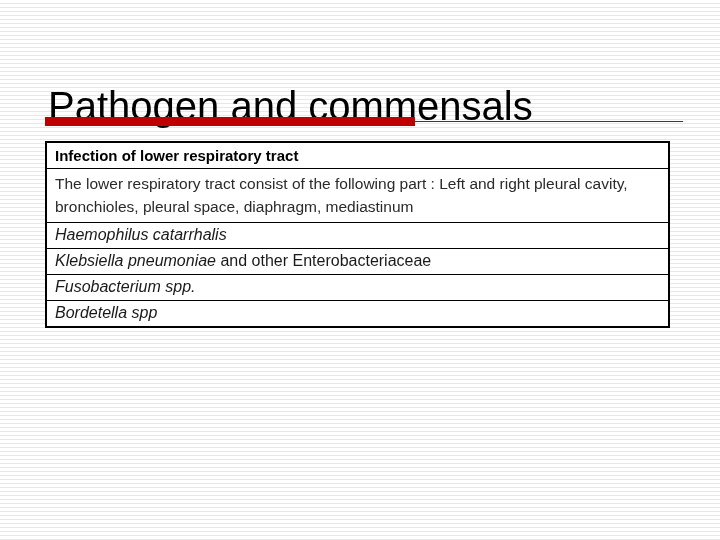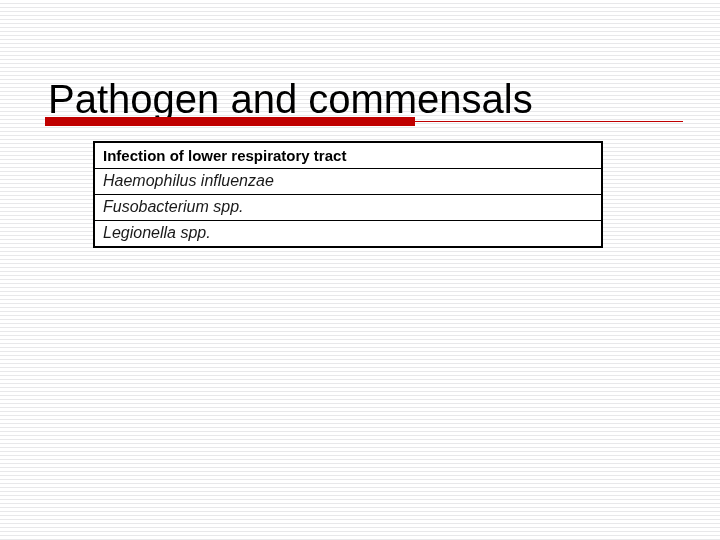--- a/index.html
+++ b/index.html
@@ -36,21 +36,21 @@
     position: absolute;
     left: 0; top: 0;
     width: 720px;
     height: 540px;
     z-index: 1;
   }
 
   .slide-title {
     position: absolute;
     left: 48px;
-    top: 75px;
+    top: 82px;
     font-size: 40px;
     font-weight: 400;
     color: #000000;
     letter-spacing: 0px;
     line-height: 48px;
     white-space: nowrap;
   }
 
   
   .title-rule-thin {
@@ -68,25 +68,24 @@
     top: 117px;
     width: 370px;
     height: 9px;
     background-color: #c00000;
   }
 
   .table-wrap {
     position: absolute;
     left: 45px;
     top: 141px;
-    width: 510px;
+    width: 625px;
     border: 2px solid #000000;
     box-sizing: border-box;
     background-color: #f97316;
-    margin-left: 48px;
   }
 
   .row {
     box-sizing: border-box;
     border-bottom: 1px solid #000000;
     padding: 2px 0 2px 8px;
     color: #1a1a1a;
     background-color: #ffffff;
   }
   .row:last-child {
@@ -133,27 +132,31 @@
 
   <div class="slide-title">Pathogen and commensals</div>
 
   <div class="title-rule-thin"></div>
   <div class="title-rule-thick"></div>
 
   <div class="table-wrap">
 
     <div class="row row-header">Infection of lower respiratory tract</div>
 
+    <div class="row row-desc">The lower respiratory tract consist of the following part : Left and right pleural cavity, bronchioles, pleural space, diaphragm,  mediastinum</div>
 
 
     <div class="row row-species">
-      <span>Haemophilus influenzae</span><span class="plain"></span>
+      <span>Haemophilus catarrhalis</span><span class="plain"></span>
+    </div>
+    <div class="row row-species">
+      <span>Klebsiella pneumoniae</span><span class="plain"> and other Enterobacteriaceae</span>
     </div>
     <div class="row row-species">
       <span>Fusobacterium spp.</span><span class="plain"></span>
     </div>
     <div class="row row-species">
-      <span>Legionella spp.</span><span class="plain"></span>
+      <span>Bordetella spp</span><span class="plain"></span>
     </div>
 
   </div>
 
 </div>
 
 </body></html>

